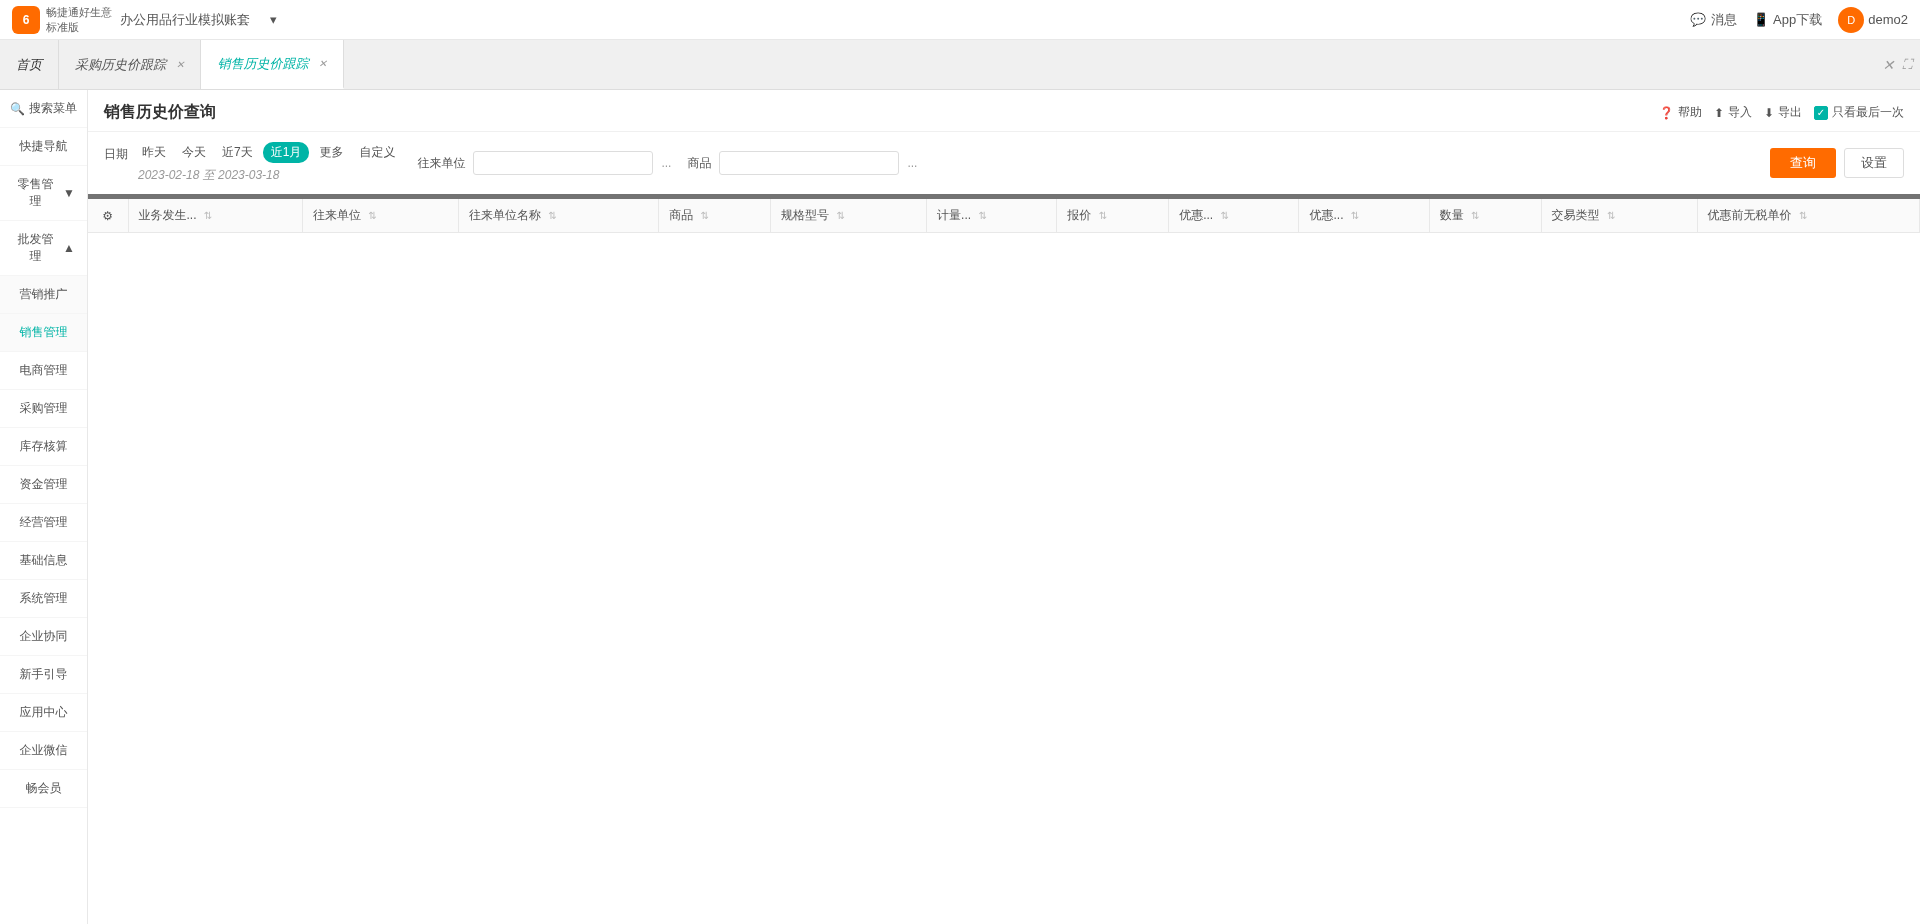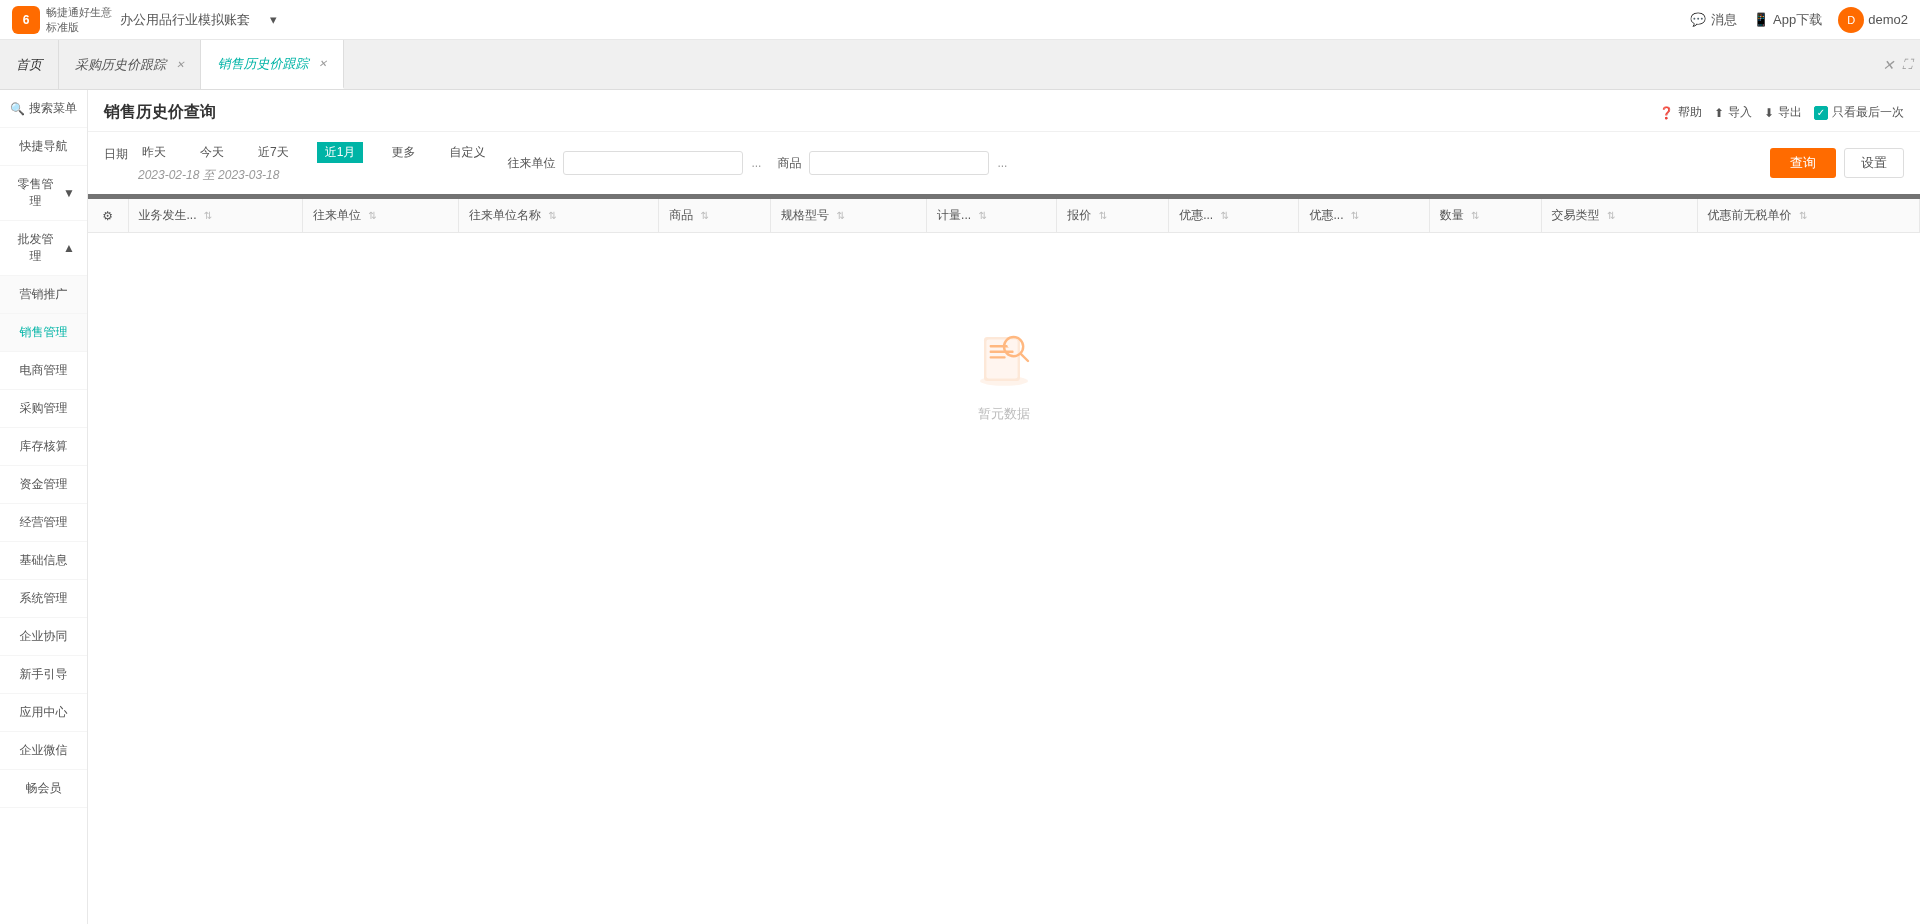--- a/index.html
+++ b/index.html
@@ -221,34 +221,34 @@
       padding-top: 4px;
     }
     .filter-date-group {
       display: flex;
       flex-direction: column;
       gap: 4px;
     }
     .date-buttons {
       display: flex;
       align-items: center;
-      gap: 22px;
+      gap: 4px;
       text-align: right;
     }
     .date-btn {
       padding: 2px 6px;
       font-size: 12px;
       color: #555;
       cursor: pointer;
       border-radius: 2px;
     }
     .date-btn.active {
       background: #00b4a6;
       color: white;
-      border-radius: 0;
+      border-radius: 10px;
       padding: 2px 8px;
     }
     .date-range-text {
       font-size: 12px;
       color: #999;
       padding-left: 2px;
       font-style: italic;
     }
     .filter-input-group {
       display: flex;
@@ -574,32 +574,16 @@
             <th>
               <span>优惠前无税单价</span>
               <span class="sort-icon">⇅</span>
             </th>
           </tr>
         </thead>
         <tbody id="table-body">
         </tbody>
       </table>
 
-      <div class="empty-state">
-        <svg class="empty-icon" viewBox="0 0 100 100" xmlns="http://www.w3.org/2000/svg">
-
-          <ellipse cx="50" cy="85" rx="30" ry="6" fill="#fde8d8" opacity="0.5"></ellipse>
-          <rect x="25" y="30" width="45" height="55" rx="4" fill="#fde8d8"></rect>
-          <rect x="28" y="33" width="39" height="49" rx="3" fill="#fff5ef"></rect>
-          <rect x="32" y="40" width="25" height="3" rx="1" fill="#ffb880"></rect>
-          <rect x="32" y="47" width="30" height="3" rx="1" fill="#ffb880"></rect>
-          <rect x="32" y="54" width="20" height="3" rx="1" fill="#ffb880"></rect>
-
-          <circle cx="62" cy="42" r="12" fill="none" stroke="#ffb880" stroke-width="3"></circle>
-          <line x1="71" y1="51" x2="80" y2="60" stroke="#ffb880" stroke-width="3" stroke-linecap="round"></line>
-          <circle cx="59" cy="39" r="5" fill="#fff5ef"></circle>
-        </svg>
-        <span class="empty-text">暂元数据</span>
-      </div>
     </div>
 
   </div>
 </div>
 
 </body></html>

